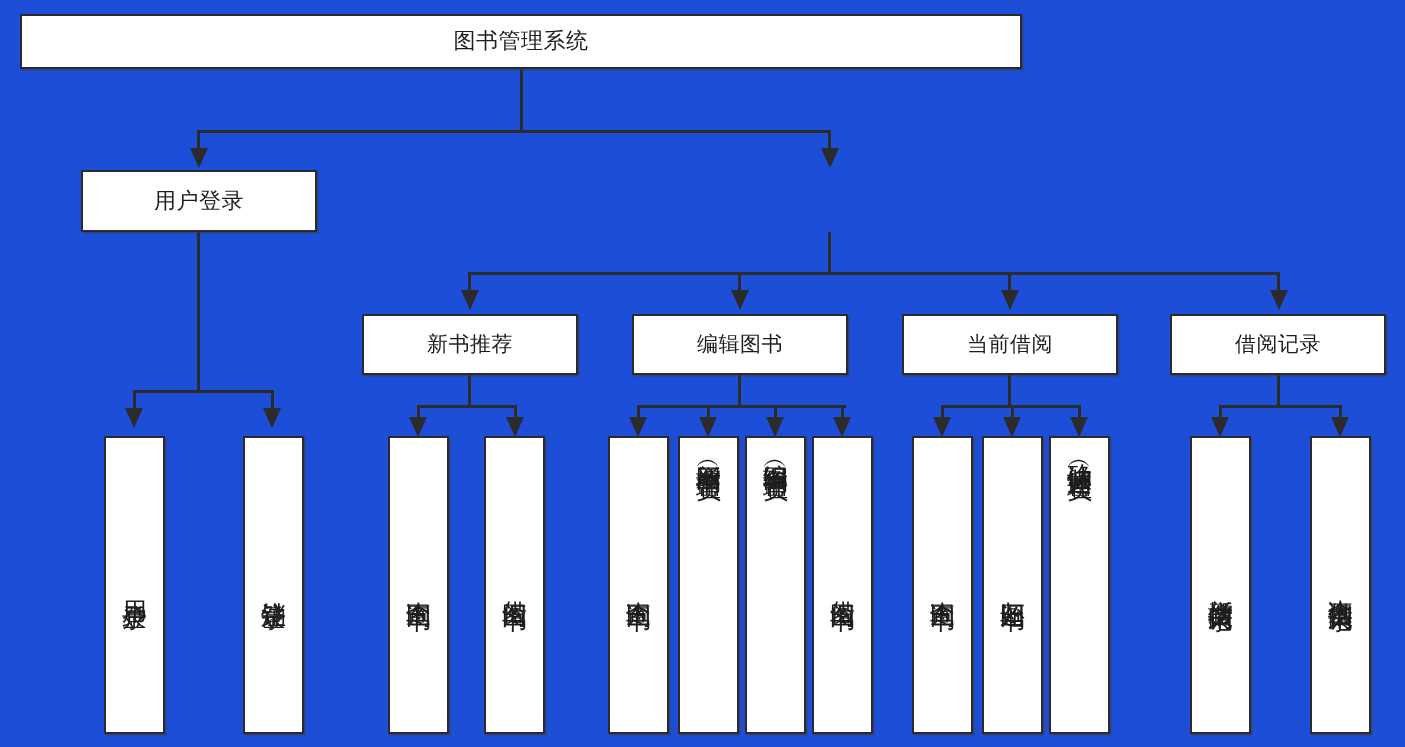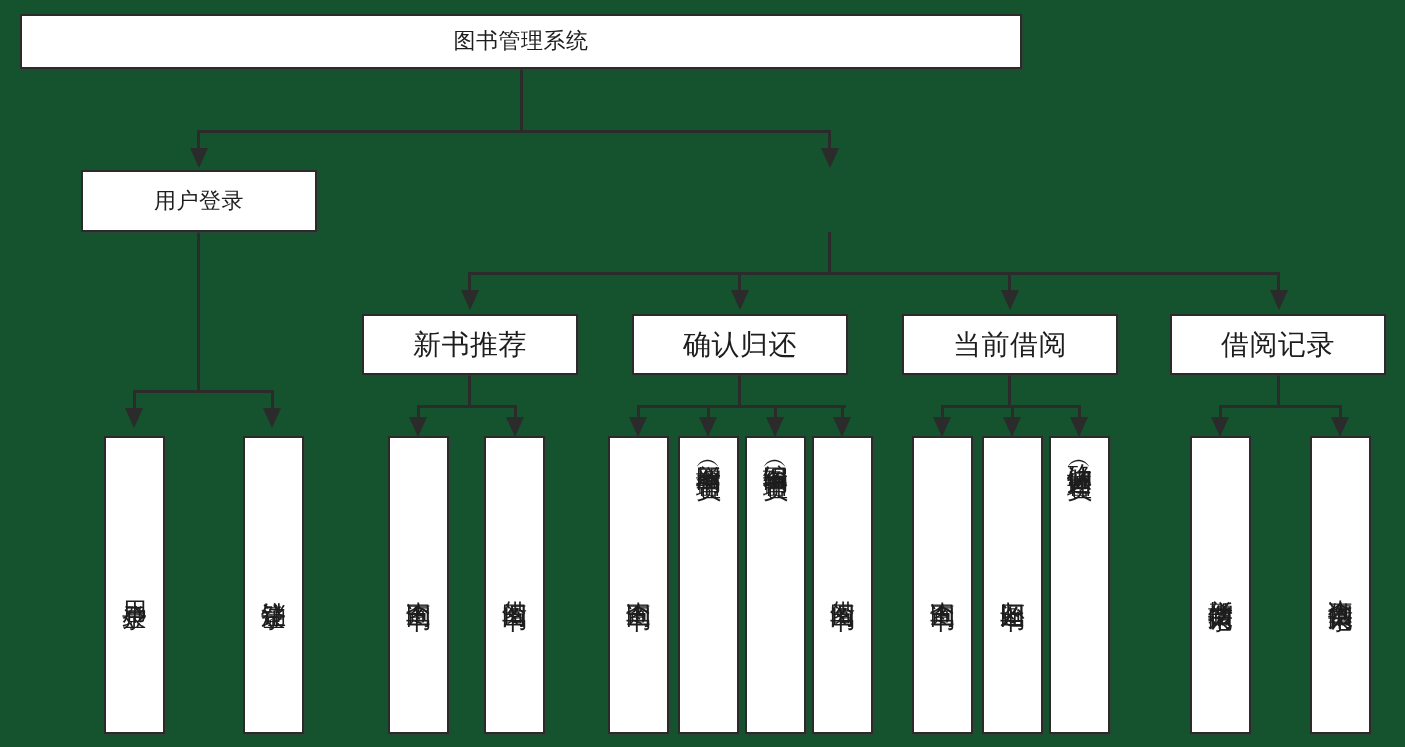--- a/index.html
+++ b/index.html
@@ -7,21 +7,21 @@
     padding: 0;
     background: #ffffff;
   }
   body {
     font-family: "DejaVu Sans", "Liberation Sans", sans-serif;
   }
   #canvas {
     position: relative;
     width: 1405px;
     height: 747px;
-    background: #14532d;
+    background: #1d4ed8;
     overflow: hidden;
   }
   .node {
     position: absolute;
     box-sizing: border-box;
     background: #ffffff;
     border: 2px solid #2b2b2b;
     box-shadow: 1.5px 1.5px 0 rgba(60,60,60,0.55);
     display: flex;
     align-items: center;
@@ -32,21 +32,21 @@
     line-height: 1.12;
     text-align: center;
     white-space: pre;
   }
   
   .node.horiz .label {
     font-size: 22px;
     letter-spacing: 0.5px;
   }
   .node.level3 .label {
-    font-size: 28px;
+    font-size: 21px;
   }
   
   .node.leaf {
     align-items: flex-start;
     padding-top: 6px;
   }
   .node.leaf .label {
     font-size: 25px;
     writing-mode: vertical-rl;
     text-orientation: upright;
@@ -156,21 +156,21 @@
   <div class="node horiz" style="left:81px; top:170px; width:236px; height:62px;">
     <span class="label">用户登录</span>
   </div>
 
 
   <div class="node horiz level3" style="left:362px; top:314px; width:216px; height:61px;">
     <span class="label">新书推荐</span>
   </div>
 
   <div class="node horiz level3" style="left:632px; top:314px; width:216px; height:61px;">
-    <span class="label">确认归还</span>
+    <span class="label">编辑图书</span>
   </div>
 
   <div class="node horiz level3" style="left:902px; top:314px; width:216px; height:61px;">
     <span class="label">当前借阅</span>
   </div>
 
   <div class="node horiz level3" style="left:1170px; top:314px; width:216px; height:61px;">
     <span class="label">借阅记录</span>
   </div>
 

